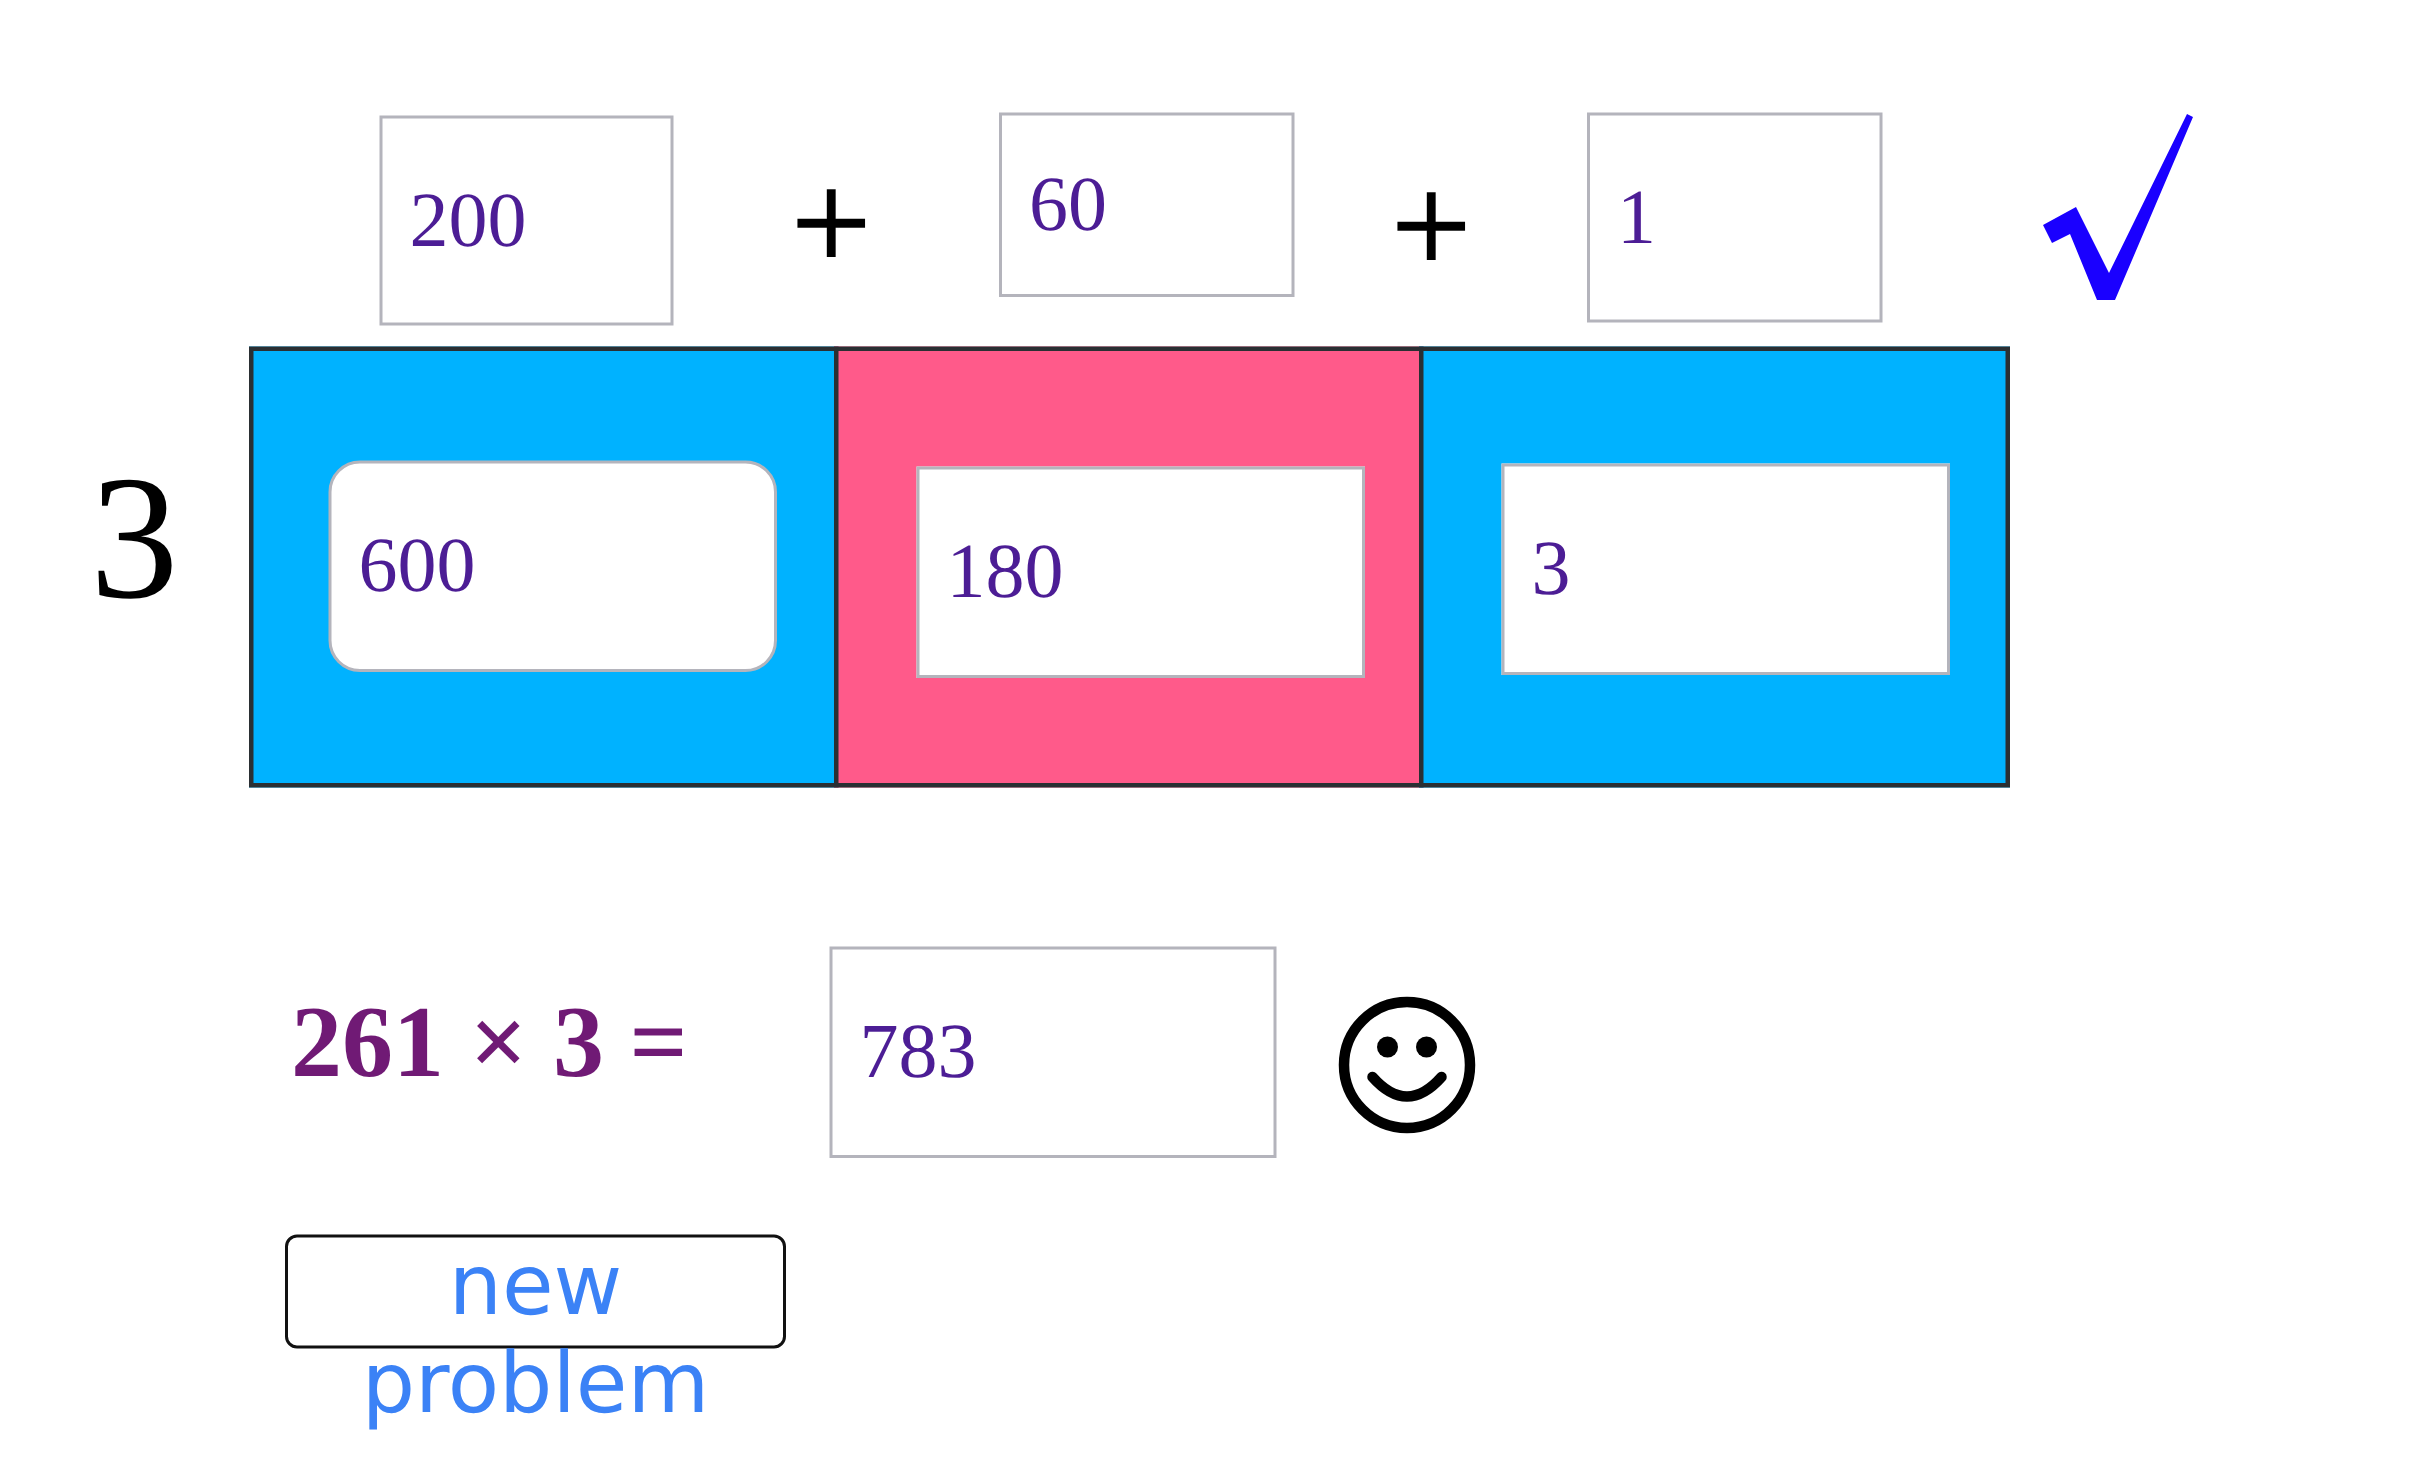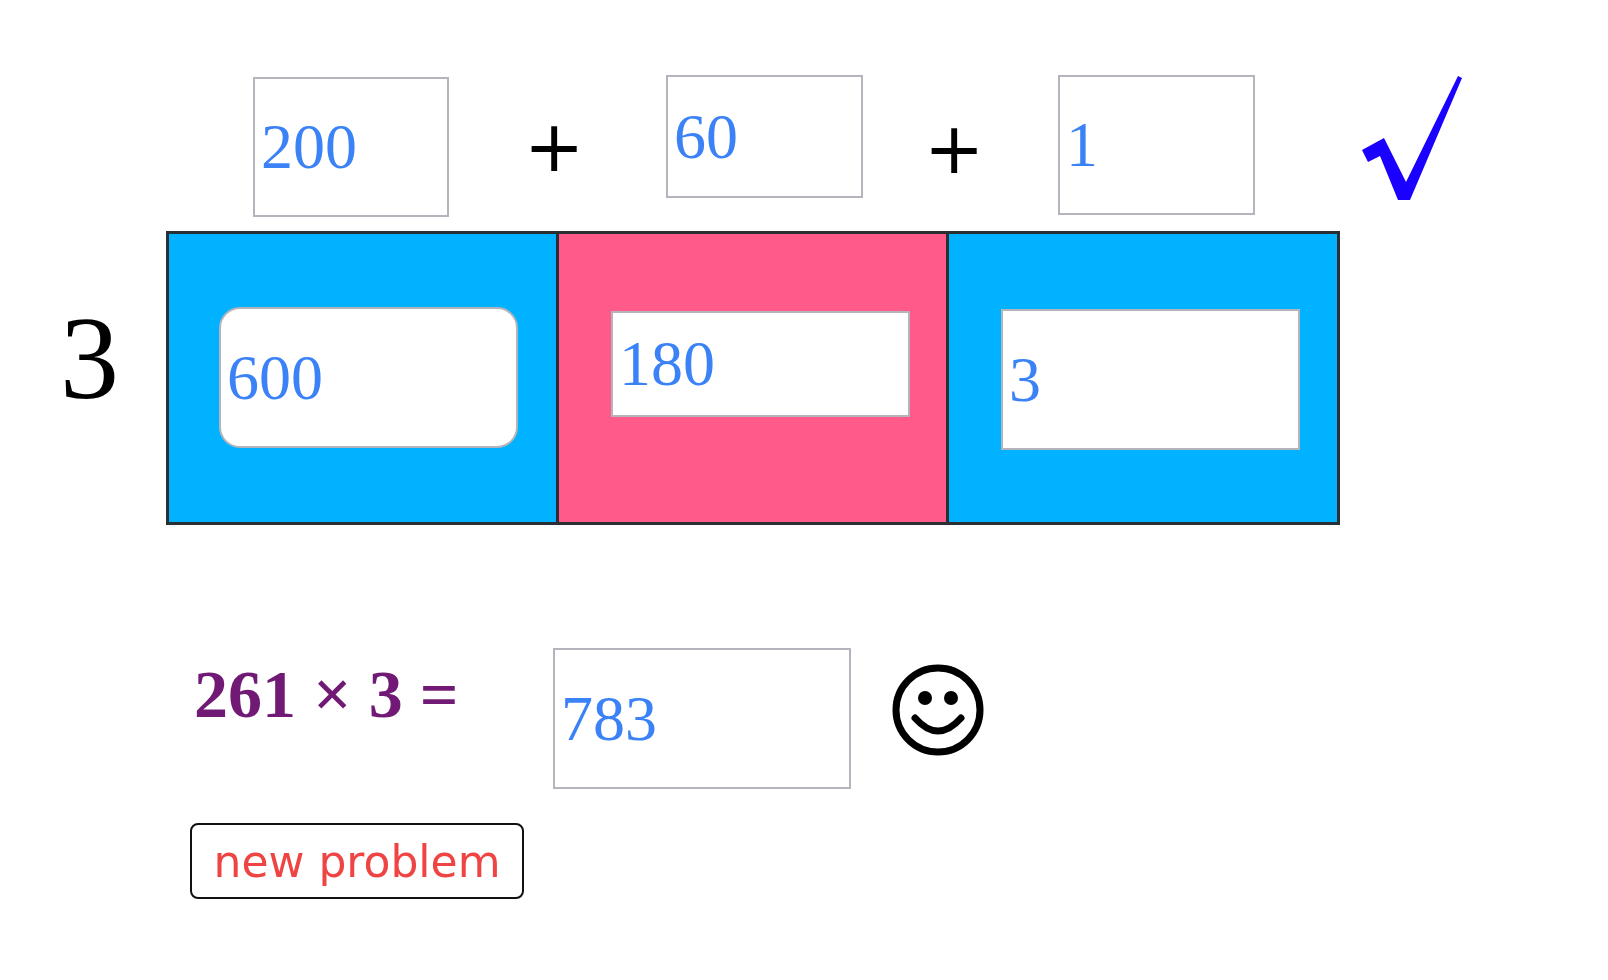--- a/index.html
+++ b/index.html
@@ -1,27 +1,27 @@
 <!DOCTYPE html>
 <html><head>
 <meta charset="utf-8">
 <style>
   html, body { margin: 0; padding: 0; background: #ffffff; }
   body { width: 1608px; height: 980px; position: relative; overflow: hidden; font-family: "DejaVu Serif", serif; }
   .box { position: absolute; box-sizing: border-box; background: #ffffff; border: 2px solid #b4b4bc; }
   .box input { width: 100%; height: 100%; border: none; outline: none; background: transparent; box-sizing: border-box;
-    font-family: "Liberation Serif", serif; font-size: 64px; color: #3b82f6; padding: 0 0 0 6px; }
+    font-family: "Liberation Serif", serif; font-size: 52px; color: #4c1d95; padding: 0 0 0 18px; }
   .op { position: absolute; font-family: "DejaVu Sans", sans-serif; font-size: 72px; color: #000; line-height: 1; }
   .cell { position: absolute; top: 231px; height: 294px; box-sizing: border-box; border: 3px solid #2a2f33; }
   .factor { position: absolute; left: 60px; top: 300px; font-family: "Liberation Serif", serif; font-size: 118px; color: #000; line-height: 1; }
   .eq { position: absolute; left: 194px; top: 660px; font-family: "Liberation Serif", serif; font-weight: bold; font-size: 68px; color: #701a75; line-height: 1; white-space: nowrap; }
   .smiley { position: absolute; left: 890px; top: 662px; width: 96px; height: 96px; }
   .check { position: absolute; left: 1358px; top: 72px; width: 104px; height: 132px; }
   .btn { position: absolute; left: 190px; top: 823px; width: 334px; height: 76px; box-sizing: border-box; border: 2px solid #111;
-    border-radius: 8px; background: #fff; font-family: "DejaVu Sans", sans-serif; font-size: 44px; color: #ef4444; padding: 0; cursor: pointer; }
+    border-radius: 8px; background: #fff; font-family: "DejaVu Sans", sans-serif; font-size: 56px; color: #3b82f6; padding: 0; cursor: pointer; }
 </style>
 </head>
 <body>
 
 <div class="box" style="left:253px;top:77px;width:196px;height:140px;">
   <input type="text" value="200" style="">
 </div>
 <div class="op" style="left:524px;top:110px;">+</div>
 <div class="box" style="left:666px;top:75px;width:197px;height:123px;">
   <input type="text" value="60" style="">
@@ -37,29 +37,29 @@
 
 <div class="factor">3</div>
 
 <div class="cell" style="left:166px;width:393px;background:#00b2ff;"></div>
 <div class="cell" style="left:556px;width:393px;background:#ff5a8a;"></div>
 <div class="cell" style="left:946px;width:394px;background:#00b2ff;"></div>
 
 <div class="box" style="left:219px;top:307px;width:299px;height:141px;border-radius:21px;">
   <input type="text" value="600" style="">
 </div>
-<div class="box" style="left:611px;top:311px;width:299px;height:106px;">
+<div class="box" style="left:611px;top:311px;width:299px;height:141px;">
   <input type="text" value="180" style="">
 </div>
 <div class="box" style="left:1001px;top:309px;width:299px;height:141px;">
   <input type="text" value="3" style="">
 </div>
 
 <div class="eq">261 × 3 =</div>
-<div class="box" style="left:553px;top:631px;width:298px;height:141px;margin-top:17px;">
+<div class="box" style="left:553px;top:631px;width:298px;height:141px;">
   <input type="text" value="783" style="">
 </div>
 
 <svg class="smiley" viewBox="0 0 96 96">
   <circle cx="48" cy="48" r="42" fill="none" stroke="#000" stroke-width="7"></circle>
   <circle cx="35" cy="36" r="7" fill="#000"></circle>
   <circle cx="61" cy="36" r="7" fill="#000"></circle>
   <path d="M25 56 Q48 82 71 56" fill="none" stroke="#000" stroke-width="7" stroke-linecap="round"></path>
 </svg>
 

